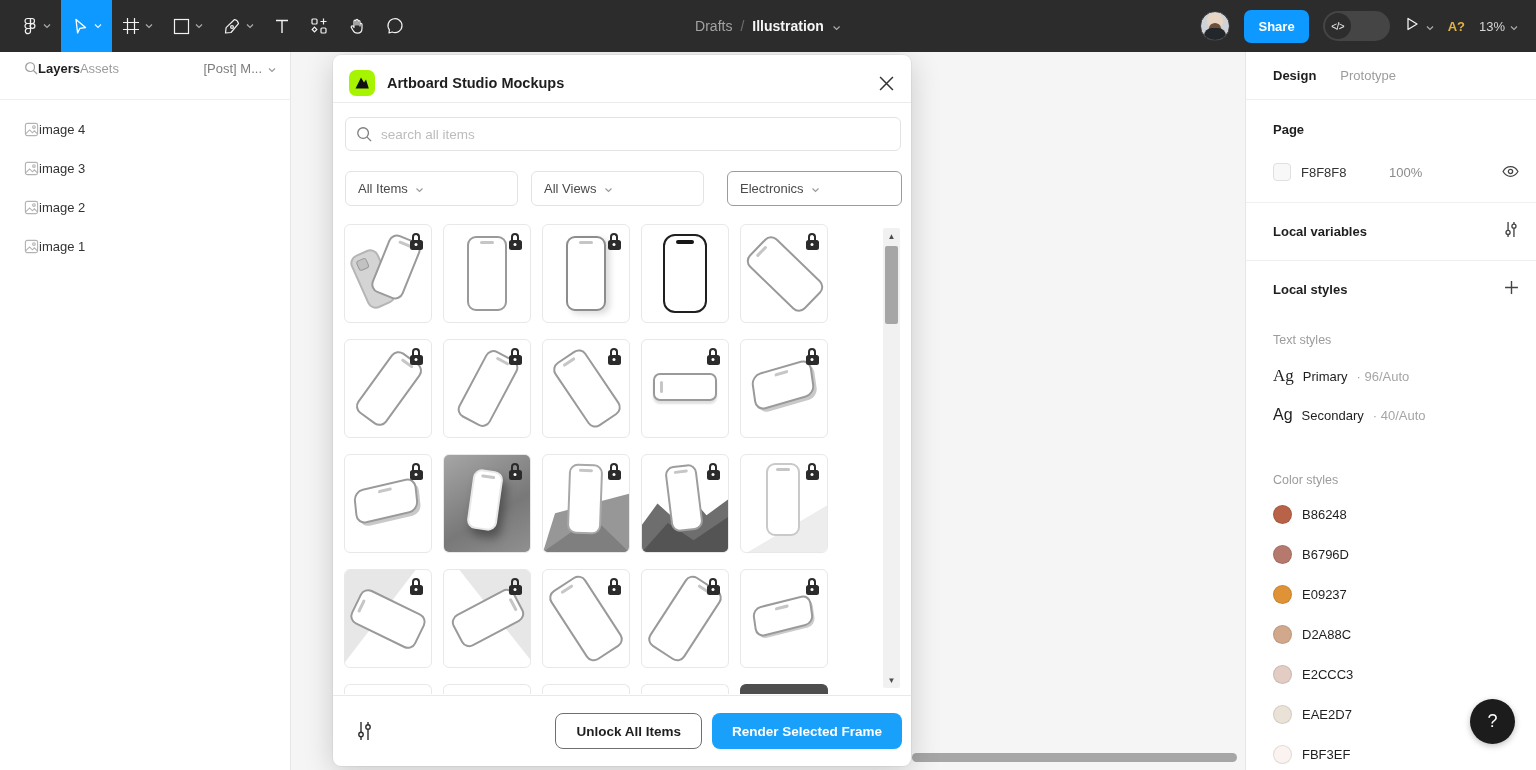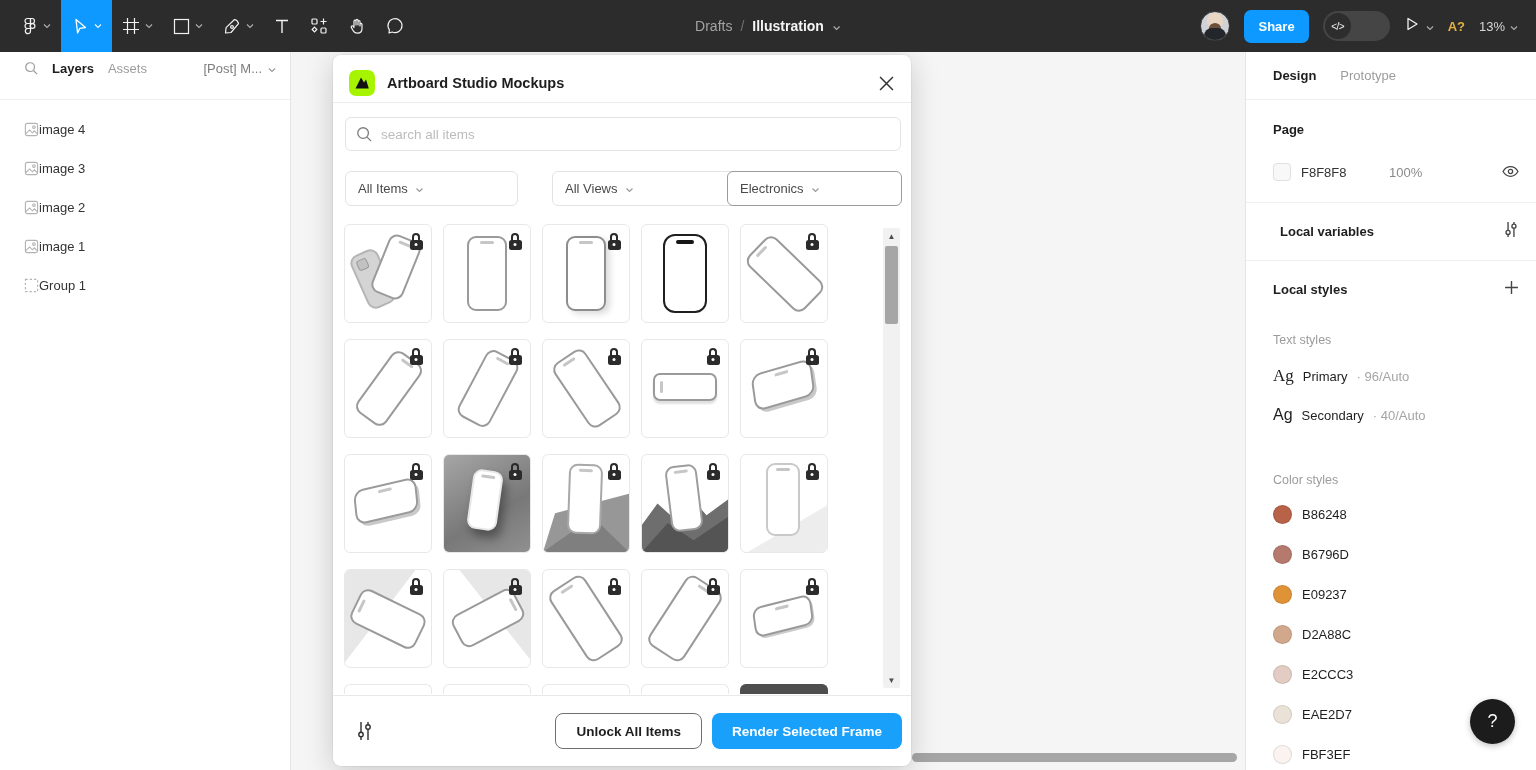--- a/index.html
+++ b/index.html
@@ -25,21 +25,21 @@
   .avatar::after{content:"";position:absolute;left:50%;bottom:-2px;transform:translateX(-50%);width:22px;height:14px;border-radius:8px 8px 0 0;background:#23262b}
   .share-btn{background:#0d99ff;color:#fff;font-size:13px;font-weight:600;border:none;border-radius:7px;height:33px;padding:0 14px;cursor:pointer}
   .dev-toggle{width:67px;height:30px;border-radius:15px;background:#454545;display:flex;align-items:center;padding:2px}
   .dev-knob{width:26px;height:26px;border-radius:50%;background:#2d2d2d;color:#efefef;font-size:10px;display:flex;align-items:center;justify-content:center;letter-spacing:-.5px}
   .play-group{display:flex;align-items:center;gap:6px;color:#f2f2f2}
   .a-badge{font-size:13px;font-weight:700;color:#e3b341}
   .zoom-group{display:flex;align-items:center;gap:5px;color:#d6d6d6;font-size:13px}
 
   
   .sidebar{position:absolute;left:0;top:52px;width:291px;height:718px;background:#fff;border-right:1px solid #e6e6e6;z-index:10}
-  .sb-head{height:48px;display:flex;align-items:center;border-bottom:1px solid #efefef;padding:0 14px 15px 24px;gap:14px}
+  .sb-head{height:48px;display:flex;align-items:center;border-bottom:1px solid #efefef;padding:0 14px 15px 24px;}
   .sb-search{color:#9c9c9c;display:flex}
   .sb-tab{font-size:13px;color:#9c9c9c}
   .sb-tab.on{color:#1e1e1e;font-weight:700}
   .sb-page{margin-left:auto;display:flex;align-items:center;gap:6px;font-size:13px;color:#7d7d7d}
   .layers{padding-top:10px}
   .layer-row{height:39px;display:flex;align-items:center;padding-left:24px;}
   .licon{display:flex;color:#b3b3b3}
   .ltext{font-size:13px;color:#333}
 
   
@@ -75,21 +75,21 @@
   .app-logo{width:26px;height:26px;border-radius:7px;background:#a6f400;display:flex;align-items:center;justify-content:center;margin-right:12px}
   .m-title{font-size:14.5px;font-weight:700;color:#1e1e1e}
   .m-close{margin-left:auto;color:#333;display:flex;cursor:pointer}
   .m-search{position:absolute;left:12px;top:62px;width:556px;height:34px;border:1px solid #e3e3e3;border-radius:6px;display:flex;align-items:center;padding:0 10px;gap:9px}
   .m-search svg{color:#7d7d7d;flex:none}
   .m-search input{border:none;outline:none;flex:1;font-size:13.5px;color:#333;font-family:Liberation Sans, sans-serif}
   .m-search input::placeholder{color:#bcbcbc}
   .fbox{position:absolute;top:116px;height:35px;border:1px solid #e3e3e3;border-radius:6px;display:flex;align-items:center;padding:0 12px;gap:7px;font-size:13px;color:#4a4a4a;background:#fff}
   .fbox .chev{color:#9a9a9a}
   .fbox.active{border:1.5px solid #9b9b9b}
-  .f1{left:12px;width:173px}.f2{left:219px;width:189px}.f3{left:394px;width:175px}
+  .f1{left:12px;width:173px}.f2{left:198px;width:173px}.f3{left:394px;width:175px}
 
   .grid-wrap{position:absolute;left:11px;top:169px;width:528px;height:470px;overflow:hidden;display:grid;grid-template-columns:repeat(5,88px);grid-auto-rows:99px;column-gap:11px;row-gap:16px}
   .card{position:relative;border:1px solid #e8e8e8;border-radius:6px;background:#fff;overflow:hidden}
   .card.partial{border-radius:6px 6px 0 0;border-bottom:none}
   .card.partial.dark{background:#4e4e4e;border-color:#4e4e4e}
   .ph{position:absolute;background:#fff;border:2px solid #9a9a9a;border-radius:9px;z-index:1}
   .notch{position:absolute;top:3px;left:50%;transform:translateX(-50%);width:14px;height:3px;border-radius:2px;background:#c6c6c6}
   .lock{position:absolute;top:8px;right:8px;width:14px;z-index:3}
   .lock .sh{width:8px;height:8px;border:2px solid #2b2b2b;border-bottom:none;border-radius:4px 4px 0 0;margin:0 auto}
   .lock .bd{width:13px;height:10px;background:#2b2b2b;border-radius:2.5px;margin:-1px auto 0;position:relative}
@@ -328,28 +328,20 @@
         <div class="layer-row">
           <span class="licon">
             <svg width="15" height="15" viewBox="0 0 16 16" fill="none" stroke="currentColor" stroke-width="1.2">
               <rect x="1.5" y="1.5" width="13" height="13" rx="2"></rect>
               <circle cx="10.6" cy="5.4" r="1.4"></circle>
               <path d="M2 12.5l4-4 3 3 2-2 3 3"></path>
             </svg>
           </span>
           <span class="ltext">image 1</span>
         </div>
-        <div class="layer-row">
-          <span class="licon">
-            <svg width="15" height="15" viewBox="0 0 16 16" fill="none" stroke="currentColor" stroke-width="1.2" stroke-dasharray="2.4 2.2">
-              <rect x="1.5" y="1.5" width="13" height="13"></rect>
-            </svg>
-          </span>
-          <span class="ltext">Group 1</span>
-        </div>
       </div>
   </div>
 
   <div class="modal">
     <div class="m-head">
       <span class="app-logo">
           <svg width="18" height="18" viewBox="0 0 18 18">
             <path d="M2.5 14.5L8 3.5l3 5 2-3 2.8 9z" fill="#111"></path>
           </svg>
         </span>
@@ -604,21 +596,21 @@
     <div class="rp-abs rp-val" style="left:55px;top:113px">F8F8F8</div>
     <div class="rp-abs rp-dim" style="left:143px;top:113px">100%</div>
     <div class="rp-abs icon-gray" style="left:256px;top:111px">
         <svg width="17" height="17" viewBox="0 0 16 14" fill="none" stroke="currentColor" stroke-width="1.2">
           <path d="M1 7s2.6-4.5 7-4.5S15 7 15 7s-2.6 4.5-7 4.5S1 7 1 7z"></path>
           <circle cx="8" cy="7" r="2"></circle>
         </svg>
       </div>
     <div class="rp-abs divider" style="top:150px"></div>
 
-    <div class="rp-abs rp-title" style="left:34px;top:172px">Local variables</div>
+    <div class="rp-abs rp-title" style="left:27px;top:172px">Local variables</div>
     <div class="rp-abs icon-gray" style="left:257px;top:168px">
         <svg width="16" height="19" viewBox="0 0 19 22" fill="none" stroke="currentColor" stroke-width="1.6">
           <path d="M6 2v18M13 2v18"></path>
           <circle cx="6" cy="14.5" r="2.4" fill="#fff"></circle>
           <circle cx="13" cy="7" r="2.4" fill="#fff"></circle>
         </svg>
       </div>
     <div class="rp-abs divider" style="top:208px"></div>
 
     <div class="rp-abs rp-title" style="left:27px;top:230px">Local styles</div>

